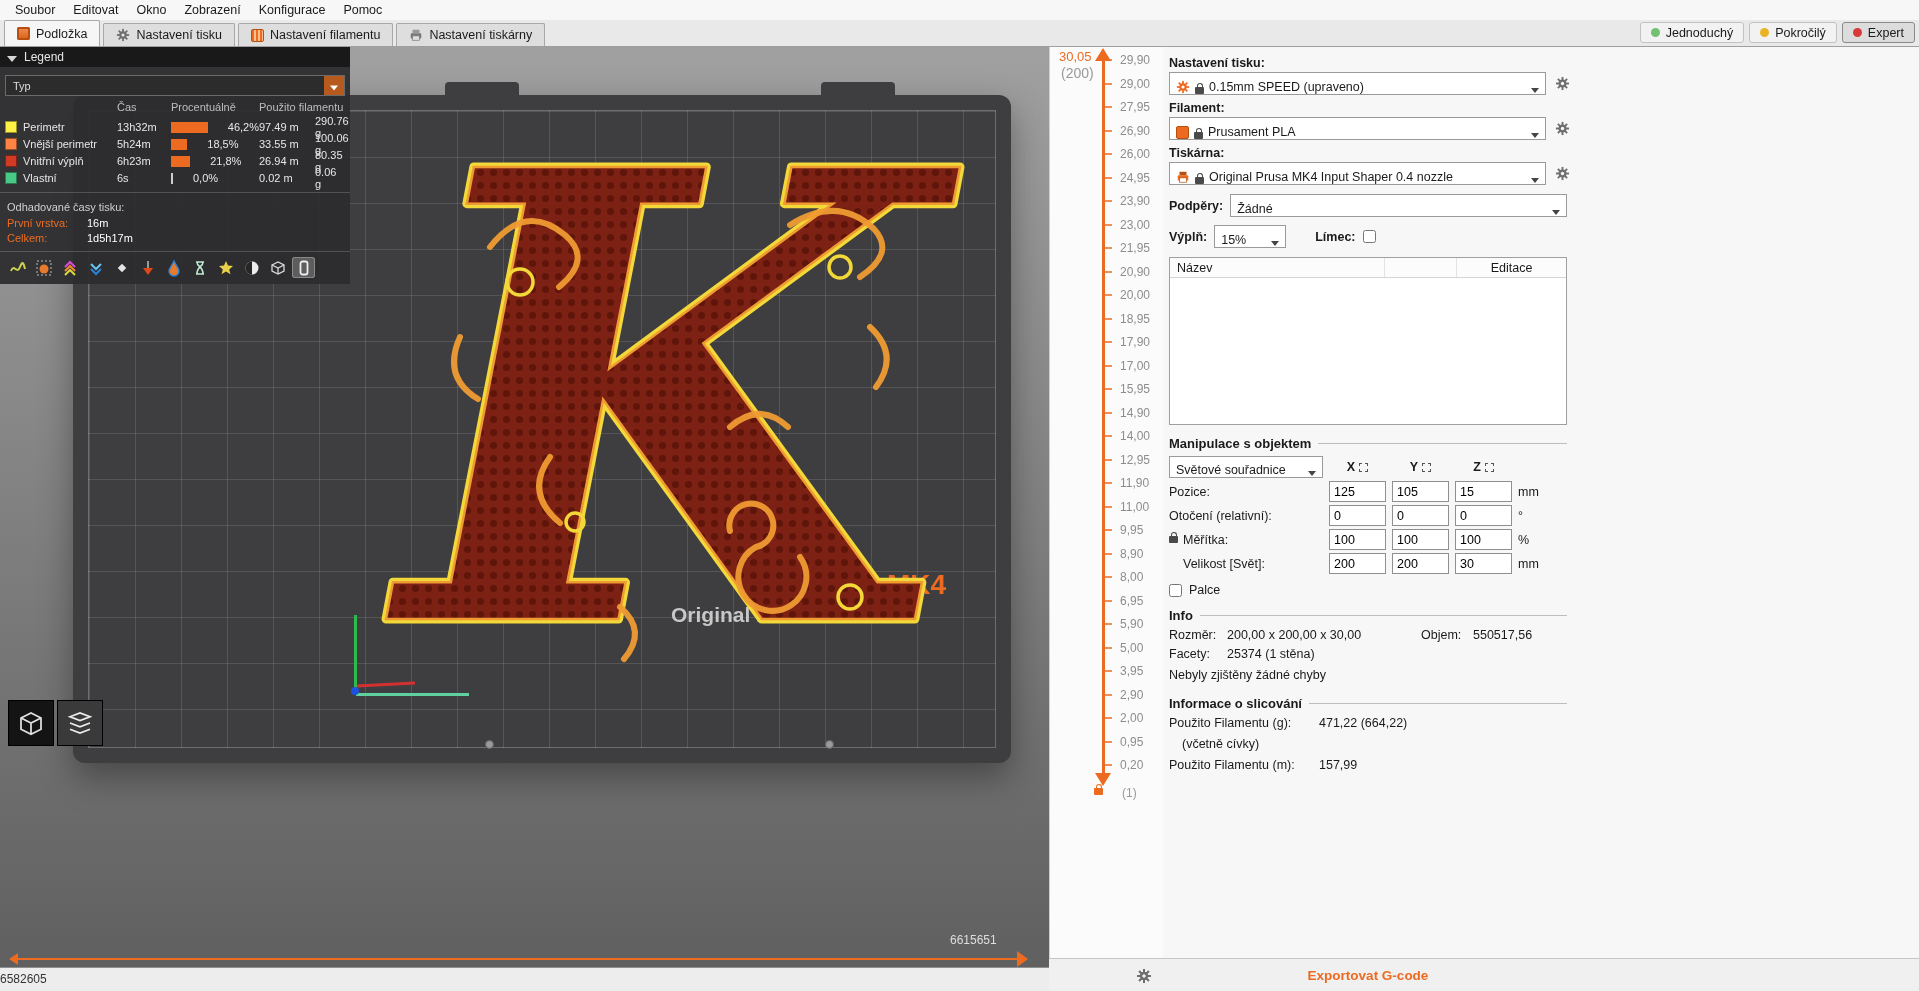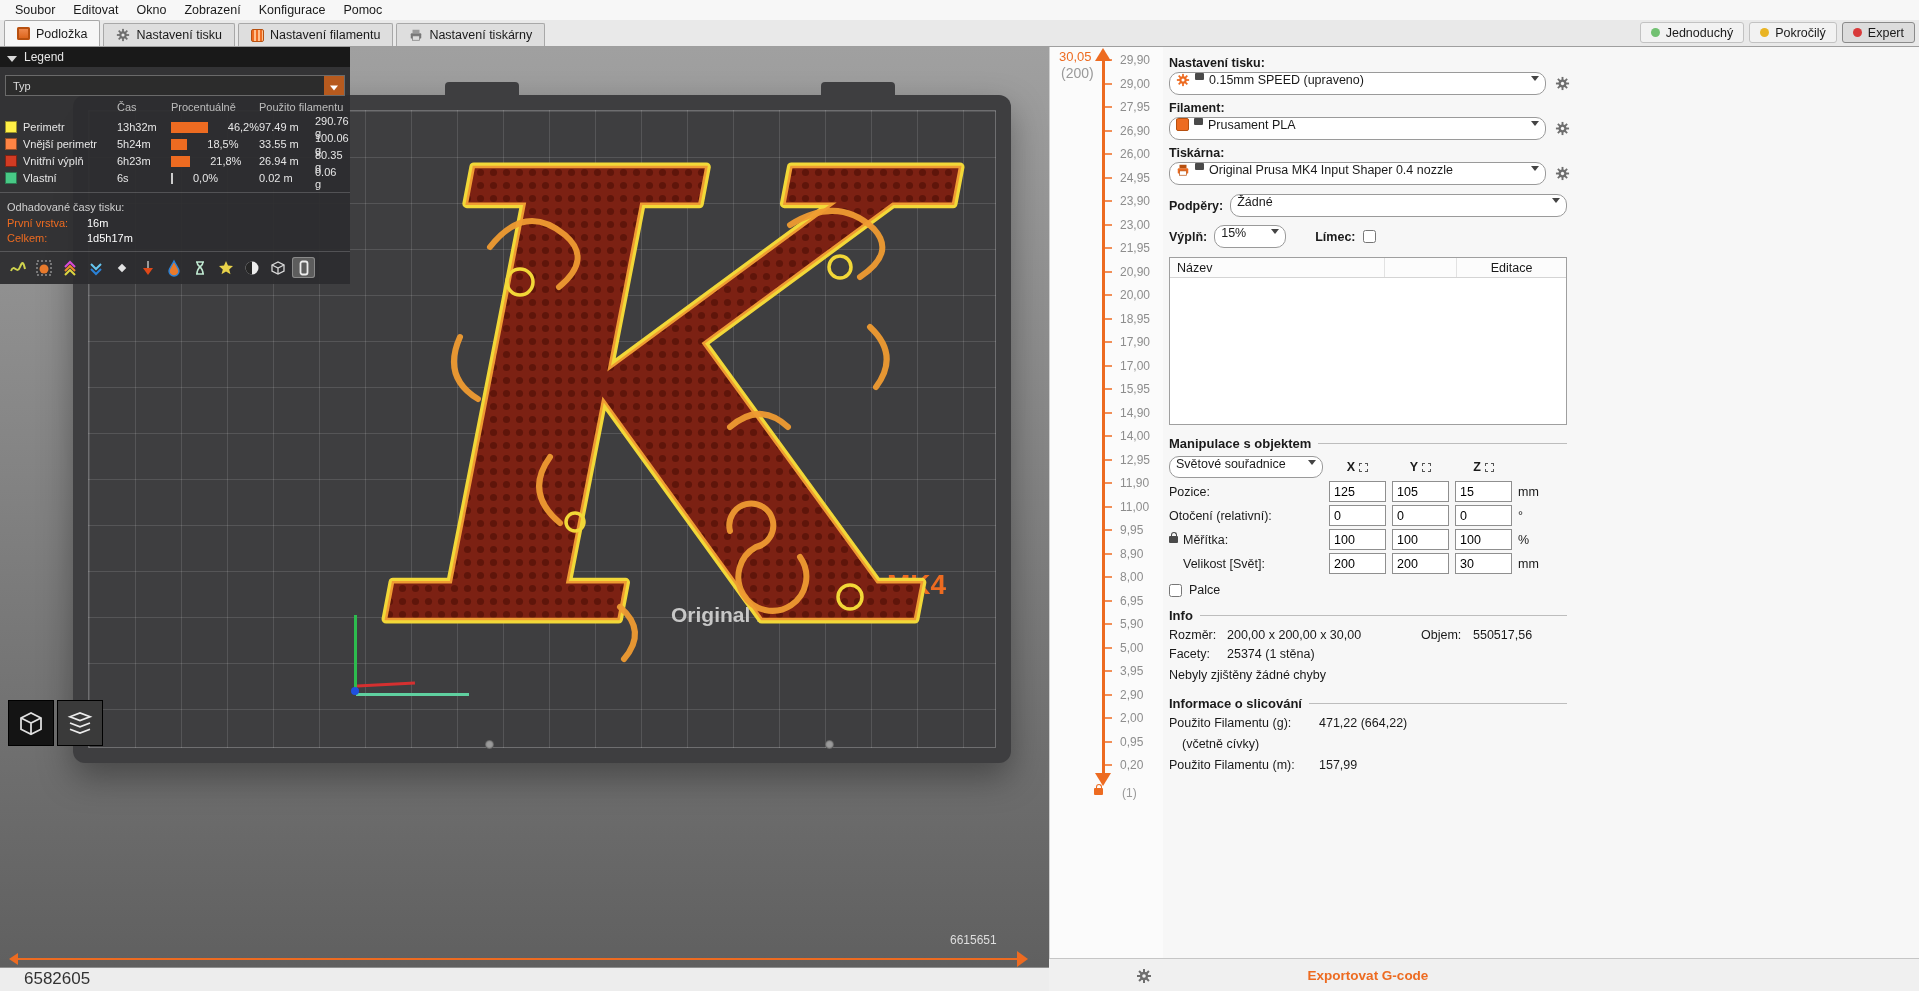--- a/index.html
+++ b/index.html
@@ -39,21 +39,21 @@
   #axis-y{left:356px;top:646px;width:113px;height:3px;background:#5fd0a0}
   #axis-o{left:351px;top:640px;width:8px;height:8px;border-radius:50%;background:#2050e0}
   #view-btns{position:absolute;left:8px;top:653px;display:flex;gap:3px}
   .vbtn{width:46px;height:46px;display:flex;align-items:center;justify-content:center;border:1px solid #000;cursor:pointer}
   .vbtn.b3d{background:#141414}
   .vbtn.blay{background:#3a3a3a}
   #hslider-line{position:absolute;left:16px;top:911px;width:1008px;height:2px;background:var(--accent)}
   #hslider-line::after{content:"";position:absolute;right:-12px;top:-7px;border:8px solid transparent;border-left:11px solid var(--accent)}
   #hslider-line::before{content:"";position:absolute;left:-13px;top:-5px;border:6px solid transparent;border-right:9px solid var(--accent)}
   #hmax{position:absolute;left:950px;top:886px;color:#dedede;font-size:12px}
-  #hstrip{position:absolute;left:0;top:920px;width:1049px;height:24px;background:#ededed;border-top:1px solid #8f8f8f;color:#333;line-height:22px;padding-left:24px;font-size:17px}
+  #hstrip{position:absolute;left:0;top:920px;width:1049px;height:24px;background:#ededed;border-top:1px solid #8f8f8f;color:#333;line-height:22px;font-size:12px}
 
   
   #legend{position:absolute;left:0;top:0;width:350px;background:rgba(45,45,47,.94);color:#e6e6e6;font-size:11px;z-index:6}
   .lg-head{height:20px;background:#191919;display:flex;gap:7px;padding-left:7px;align-items:center;font-size:12px;cursor:pointer}
   .tri-down{width:0;height:0;border:5px solid transparent;border-top:6px solid #d8d8d8;border-bottom:none;margin-top:4px}
   .tri-down.white{border-top-color:#fff;transform:scale(.8)}
   .lg-typ{padding:8px 5px 3px 5px}
   .typ-combo{height:21px;background:#2c2c2c;border:1px solid #6a6a6a;display:flex;align-items:center;padding-left:7px;color:#ddd;cursor:pointer}
   .typ-arrow{margin-left:auto;width:20px;height:100%;background:#b75a1e;display:flex;align-items:center;justify-content:center}
   .lg-grid{display:grid;grid-template-columns:18px 94px 54px 88px 56px 1fr;align-items:center;height:17px;padding:0 5px}
@@ -87,21 +87,21 @@
   .lock{display:inline-block;position:relative;width:9px;height:7px;background:#4a4a4a;border-radius:1px;flex:0 0 auto}
   .lock::before{content:"";position:absolute;left:1.5px;top:-4px;width:4px;height:4px;border:1.5px solid #4a4a4a;border-bottom:none;border-radius:3px 3px 0 0}
   .lock.orange{background:var(--accent)}
   .lock.orange::before{border-color:var(--accent)}
 
   
   #sidebar{position:absolute;left:1163px;top:47px;width:756px;height:911px;background:#f7f7f7;padding:3px 0 0 6px}
   .slabel{font-weight:bold;margin-top:6px}
   .slabel.inline{margin-top:0}
   .combo-row{display:flex;align-items:center;gap:5px;width:404px;margin-top:2px}
-  .combo{flex:1;height:23px;border:1px solid #9a9a9a;background:#fff;border-radius:10px;display:flex;align-items:flex-start;padding:0 6px;gap:5px;cursor:pointer;overflow:hidden;white-space:nowrap}
+  .combo{flex:1;height:23px;border:1px solid #9a9a9a;background:#fff;border-radius:0;display:flex;align-items:flex-end;padding:0 6px;gap:5px;cursor:pointer;overflow:hidden;white-space:nowrap}
   .ctext{overflow:hidden;text-overflow:ellipsis}
   .carrot{margin-left:auto;width:0;height:0;border:4px solid transparent;border-top:5px solid #444;transform:translateY(3px);flex:0 0 auto}
   .gearbtn{width:22px;height:22px;border:none;background:transparent;display:flex;align-items:center;justify-content:center;cursor:pointer;padding:0}
   .inline-row{display:flex;align-items:center;gap:7px;width:398px}
   #objtable{width:398px;height:168px;border:1px solid #9f9f9f;background:#fff;margin-top:9px}
   .othead{display:flex;height:20px;border-bottom:1px solid #d4d4d4;align-items:center;background:#fcfcfc}
   .otname{flex:1;padding-left:7px;text-align:left}
   .otmid{width:72px;height:100%;border-left:1px solid #e2e2e2;display:flex;align-items:center;justify-content:center}
   .otedit{width:110px;height:100%;border-left:1px solid #e2e2e2;display:flex;align-items:center;justify-content:center}
   .otrow{display:flex;height:22px;align-items:center;background:#dadada;cursor:pointer}

